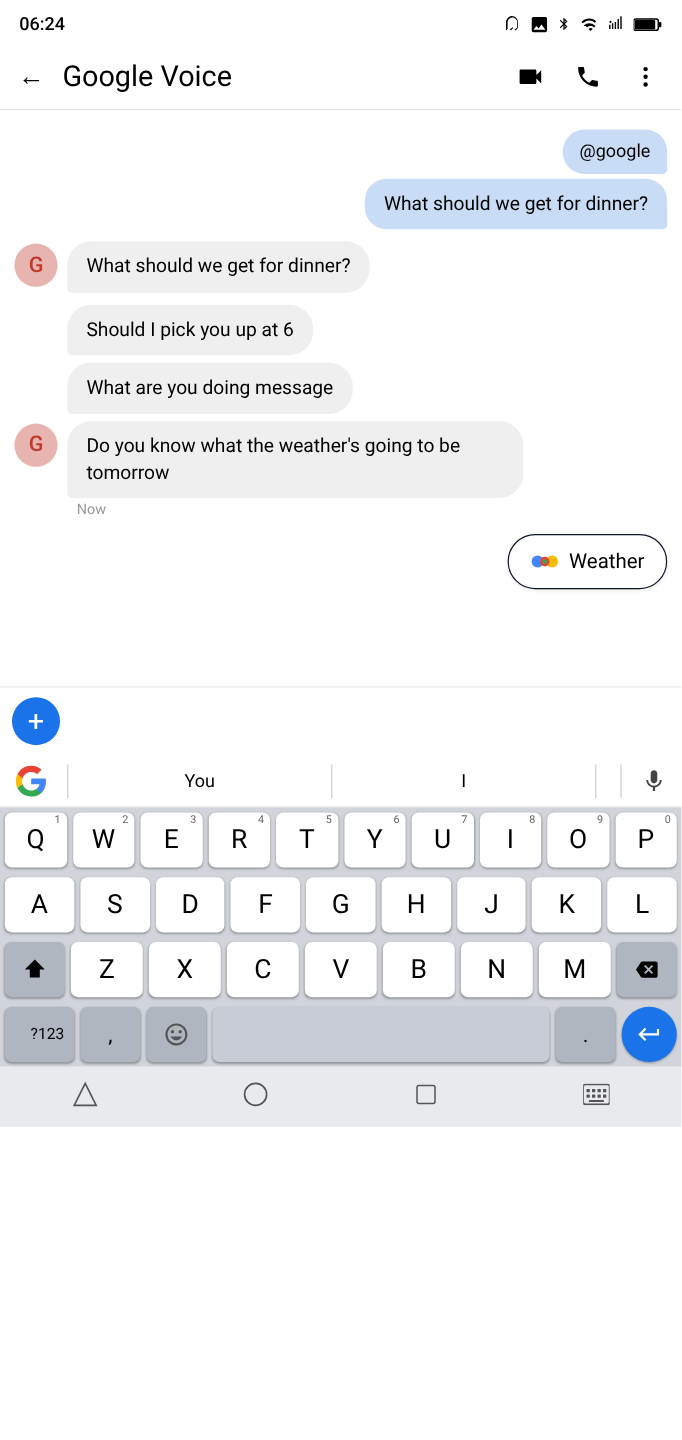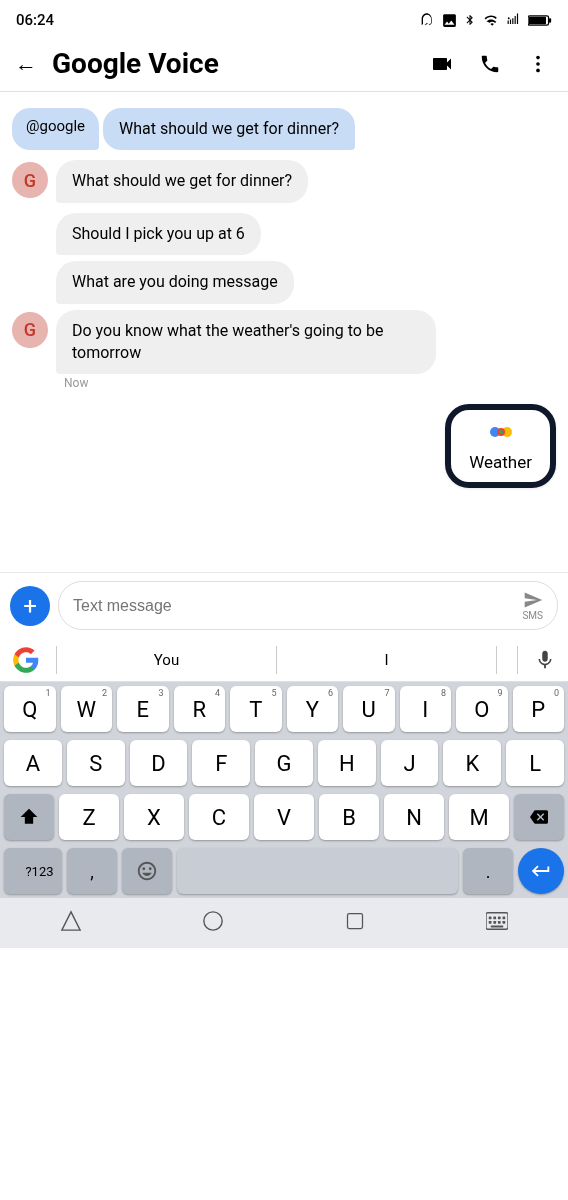--- a/index.html
+++ b/index.html
@@ -48,22 +48,22 @@
       align-items: center;
       justify-content: center;
       cursor: pointer;
     }
     .back-arrow {
       font-size: 22px;
       color: #000;
     }
     .top-bar-title {
       flex: 1;
-      font-size: 28px;
-      font-weight: 700;
+      font-size: 24px;
+      font-weight: 400;
       color: #000;
       padding-left: 4px;
     }
     .top-bar-actions {
       display: flex;
       align-items: center;
       gap: 4px;
     }
     .top-bar-action-btn {
       width: 44px;
@@ -124,21 +124,22 @@
     }
     .bubble.sent {
       background: #c8ddf5;
       border-bottom-right-radius: 4px;
       color: #000;
     }
 
     
     .sent-block {
       display: flex;
-      flex-direction: row;
+      flex-direction: column;
+      align-items: flex-end;
       gap: 4px;
       margin-bottom: 4px;
     }
     .bubble.sent.small {
       padding: 8px 14px;
       font-size: 15px;
       border-radius: 18px;
       border-bottom-right-radius: 4px;
     }
     .bubble.sent.main {
@@ -153,27 +154,26 @@
       margin-left: 8px;
       margin-top: 2px;
     }
 
     
     .weather-bubble {
       display: flex;
       align-items: center;
       gap: 8px;
       background: #fff;
-      border: 6px solid #0f172a;
+      border: 1px solid #0f172a;
       border-radius: 24px;
       padding: 10px 18px;
       align-self: flex-end;
       margin-right: 0;
       box-shadow: 0 1px 3px rgba(0,0,0,0.1);
-      flex-direction: column;
     }
     .weather-text {
       font-size: 17px;
       color: #000;
       font-weight: 400;
     }
 
     
     .input-area {
       display: flex;
@@ -444,29 +444,20 @@
       </svg>
       <span class="weather-text">Weather</span>
     </div>
   </div>
 
 </div>
 
 <div class="input-area">
   <div class="add-btn">
     <span>+</span>
-  </div>
-  <div class="text-input-wrapper">
-    <input class="text-input" type="text" placeholder="Text message" style="">
-    <div class="sms-send-btn">
-      <svg width="20" height="20" viewBox="0 0 24 24" fill="#888">
-          <path d="M2.01 21L23 12 2.01 3 2 10l15 2-15 2z"></path>
-        </svg>
-      <span class="sms-label">SMS</span>
-    </div>
   </div>
 </div>
 
 <div class="keyboard-suggestions">
 
   <svg width="28" height="28" viewBox="0 0 24 24">
     <path d="M22.56 12.25c0-.78-.07-1.53-.2-2.25H12v4.26h5.92c-.26 1.37-1.04 2.53-2.21 3.31v2.77h3.57c2.08-1.92 3.28-4.74 3.28-8.09z" fill="#4285F4"></path>
     <path d="M12 23c2.97 0 5.46-.98 7.28-2.66l-3.57-2.77c-.98.66-2.23 1.06-3.71 1.06-2.86 0-5.29-1.93-6.16-4.53H2.18v2.84C3.99 20.53 7.7 23 12 23z" fill="#34A853"></path>
     <path d="M5.84 14.09c-.22-.66-.35-1.36-.35-2.09s.13-1.43.35-2.09V7.07H2.18C1.43 8.55 1 10.22 1 12s.43 3.45 1.18 4.93l3.66-2.84z" fill="#FBBC05"></path>
     <path d="M12 5.38c1.62 0 3.06.56 4.21 1.64l3.15-3.15C17.45 2.09 14.97 1 12 1 7.7 1 3.99 3.47 2.18 7.07l3.66 2.84c.87-2.6 3.3-4.53 6.16-4.53z" fill="#EA4335"></path>

